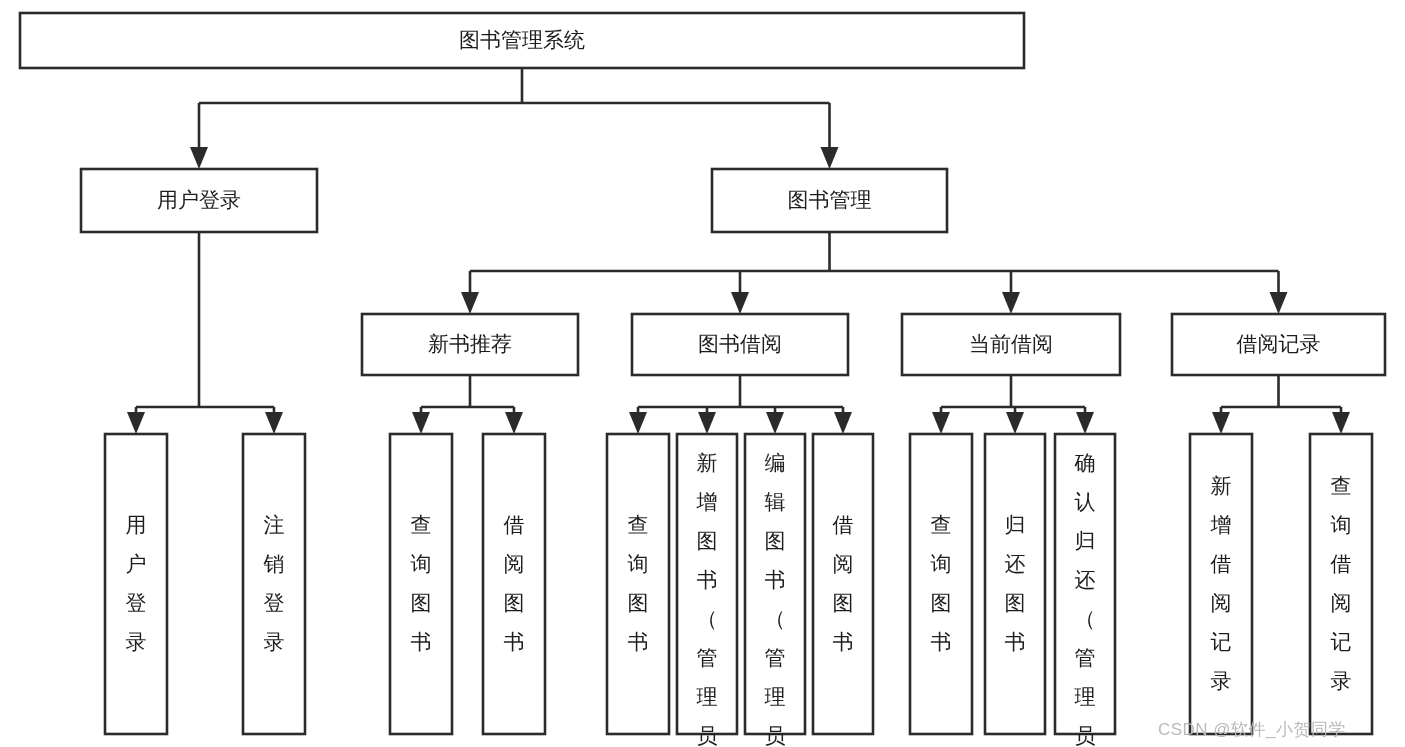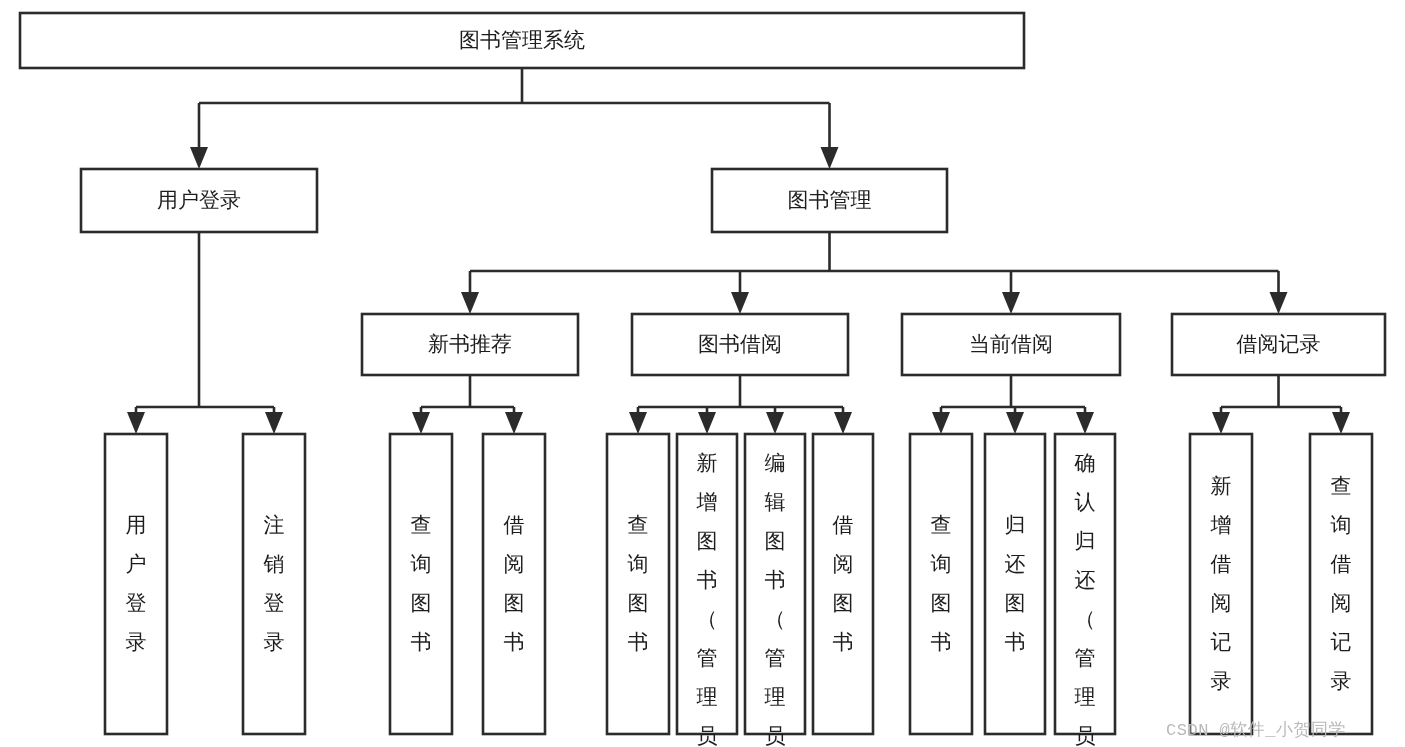--- a/index.html
+++ b/index.html
@@ -51,21 +51,21 @@
   .node-label-v {
     font-family: "Liberation Sans", "DejaVu Sans", sans-serif;
     font-size: 21px;
     fill: #1d1d1d;
     text-anchor: middle;
   }
   .watermark {
     position: absolute;
     right: 16px;
     bottom: 6px;
-    font-family: Liberation Mono, monospace;
+    font-family: Liberation Sans, sans-serif;
     font-size: 17px;
     color: #b9b9b9;
     white-space: nowrap;
     letter-spacing: 0.5px;
     user-select: none;
     margin-top: 9px;
   }
 </style>
 </head>
 <body>

